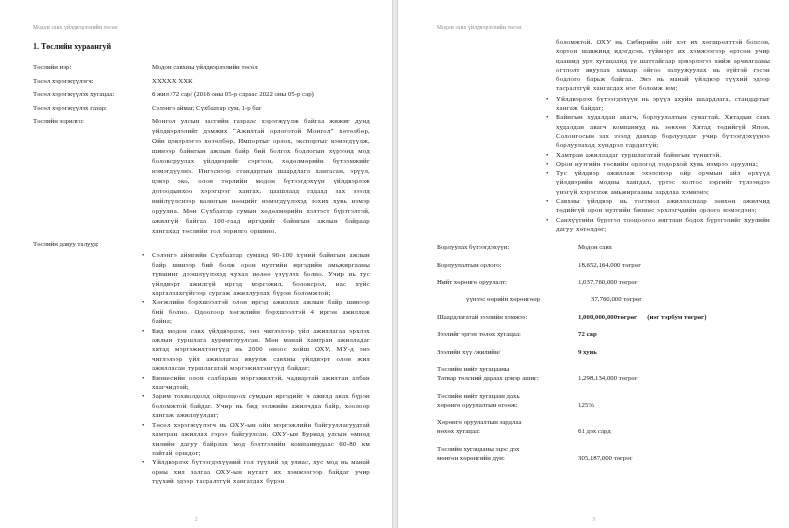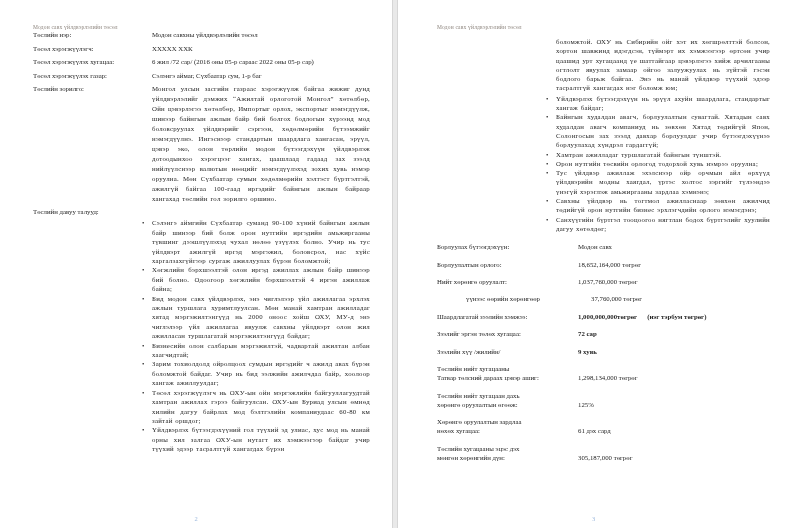--- a/index.html
+++ b/index.html
@@ -43,20 +43,21 @@
                  font-size:6.5px; color:#9db9dd; }
 </style>
 </head>
 <body>
 
 <div class="spread">
 
   <div class="page left">
     <div class="running-header">Модон савх үйлдвэрлэлийн төсөл</div>
 
+    <div class="section-heading">1. Төслийн хураангуй</div>
 
     <div>
 
         <div class="info-row">
           <div class="info-label">Төслийн нэр:</div>
           <div class="info-value">Модон савхны үйлдвэрлэлийн төсөл</div>
         </div>
 
         <div class="info-row">
           <div class="info-label">Төсөл хэрэгжүүлэгч:</div>

